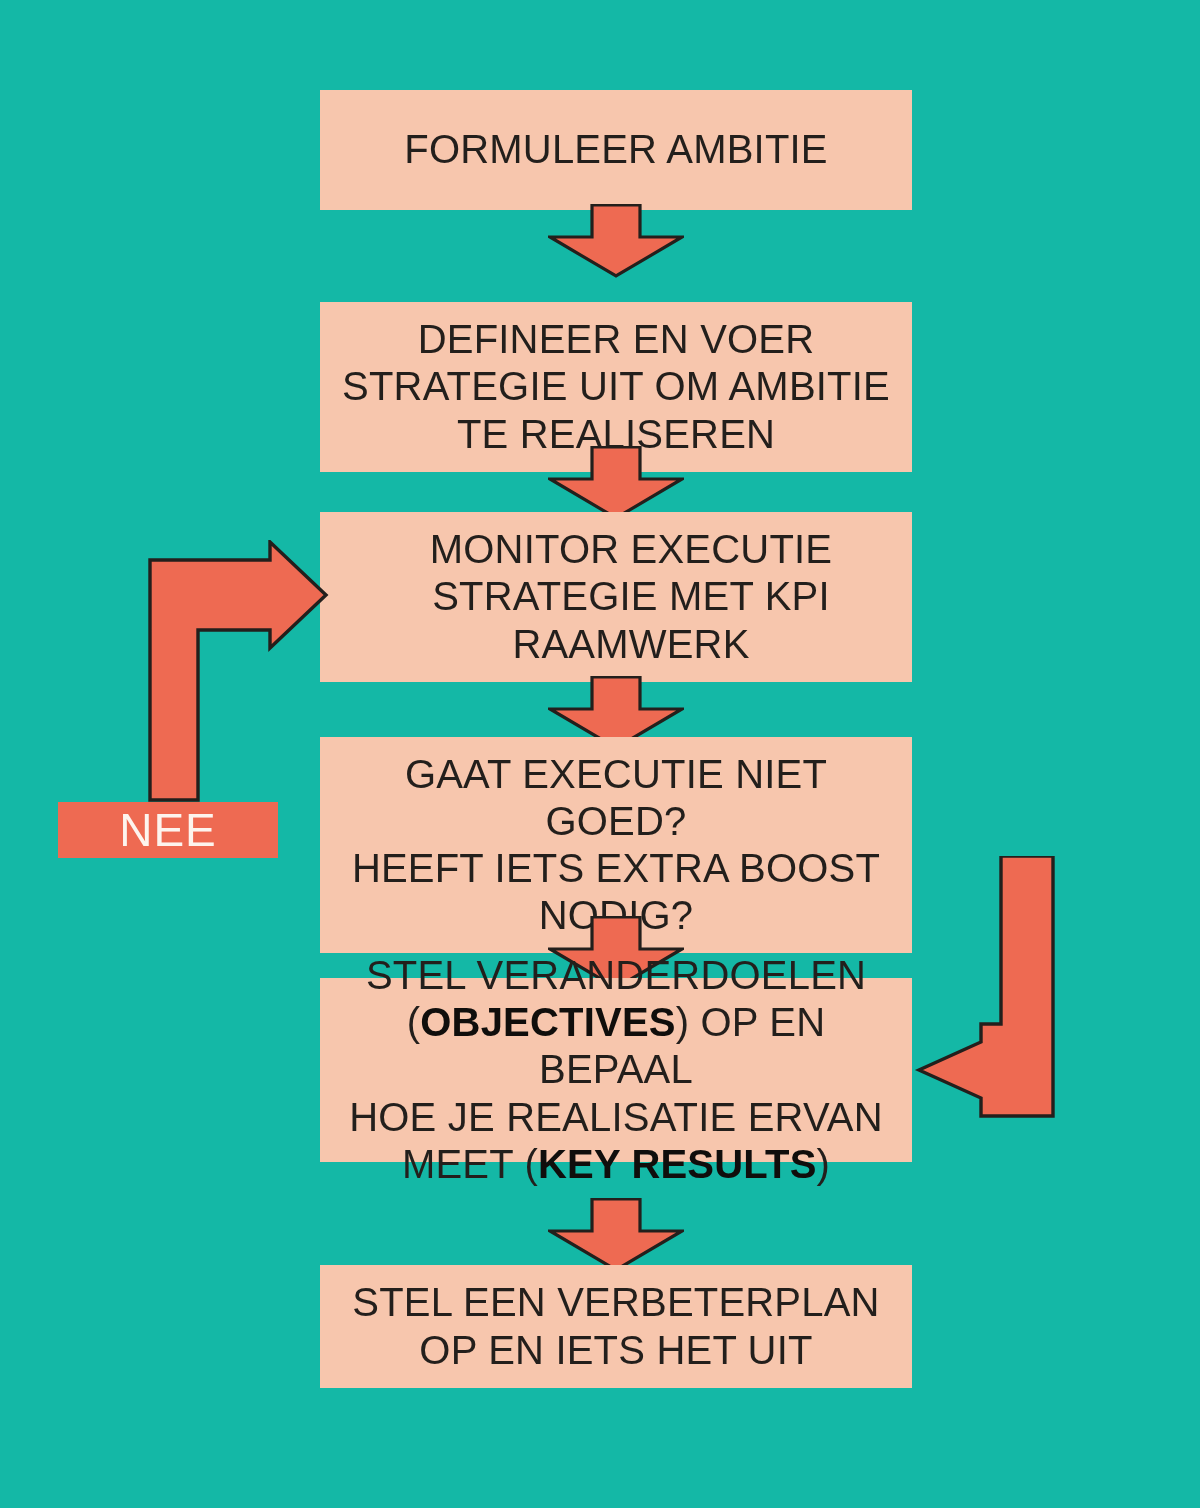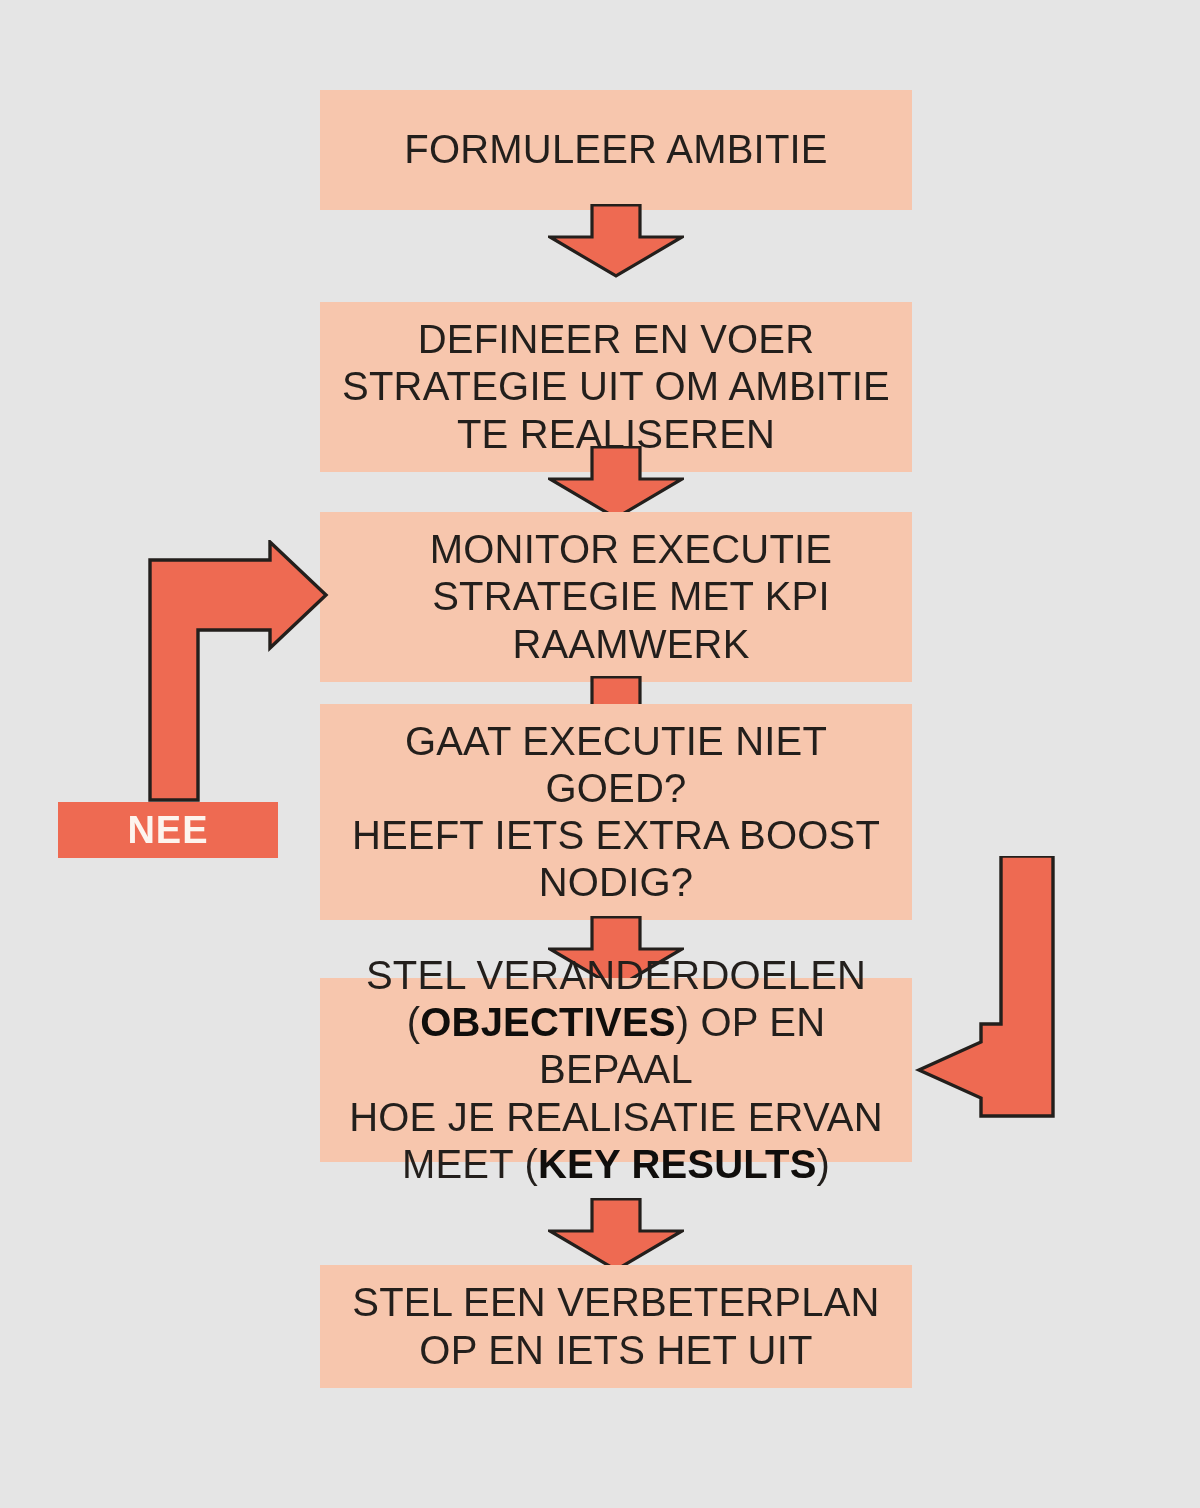--- a/index.html
+++ b/index.html
@@ -8,21 +8,21 @@
     padding: 0;
     background: #ffffff;
   }
   body {
     font-family: "Liberation Sans", sans-serif;
   }
   #canvas {
     position: relative;
     width: 1200px;
     height: 1508px;
-    background: #e5e5e5;
+    background: #14b8a6;
     overflow: hidden;
   }
 
   
   .node {
     position: absolute;
     left: 320px;
     width: 592px;
     background: #f7c6ad;
     display: flex;
@@ -42,21 +42,21 @@
     white-space: pre-line;
   }
   .node-text b {
     font-weight: 700;
     color: #100e0c;
   }
 
   #node-1 { top: 90px;   height: 120px; }
   #node-2 { top: 272px;  height: 170px; margin-top: 30px; }
   #node-3 { top: 512px;  height: 170px; padding-left: 40px; }
-  #node-4 { top: 704px;  height: 216px; }
+  #node-4 { top: 737px;  height: 216px; }
   #node-5 { top: 978px;  height: 184px; }
   #node-6 { top: 1265px; height: 123px; }
 
   
   .arrow-down {
     position: absolute;
     left: 548px;
     width: 136px;
     height: 74px;
   }
@@ -91,22 +91,22 @@
   .branch-label {
     position: absolute;
     height: 56px;
     background: #ee6a52;
     display: flex;
     align-items: center;
     justify-content: center;
   }
   .branch-label span {
     color: #fdf4ee;
-    font-size: 38px;
-    font-weight: 700;
+    font-size: 46px;
+    font-weight: 400;
     letter-spacing: 1px;
     line-height: 1;
   }
   #label-nee { left: 58px;  top: 802px; width: 220px; }
   #label-ja  { left: 955px; top: 802px; width: 217px; }
 </style>
 </head>
 <body>
 
 <div id="canvas">

